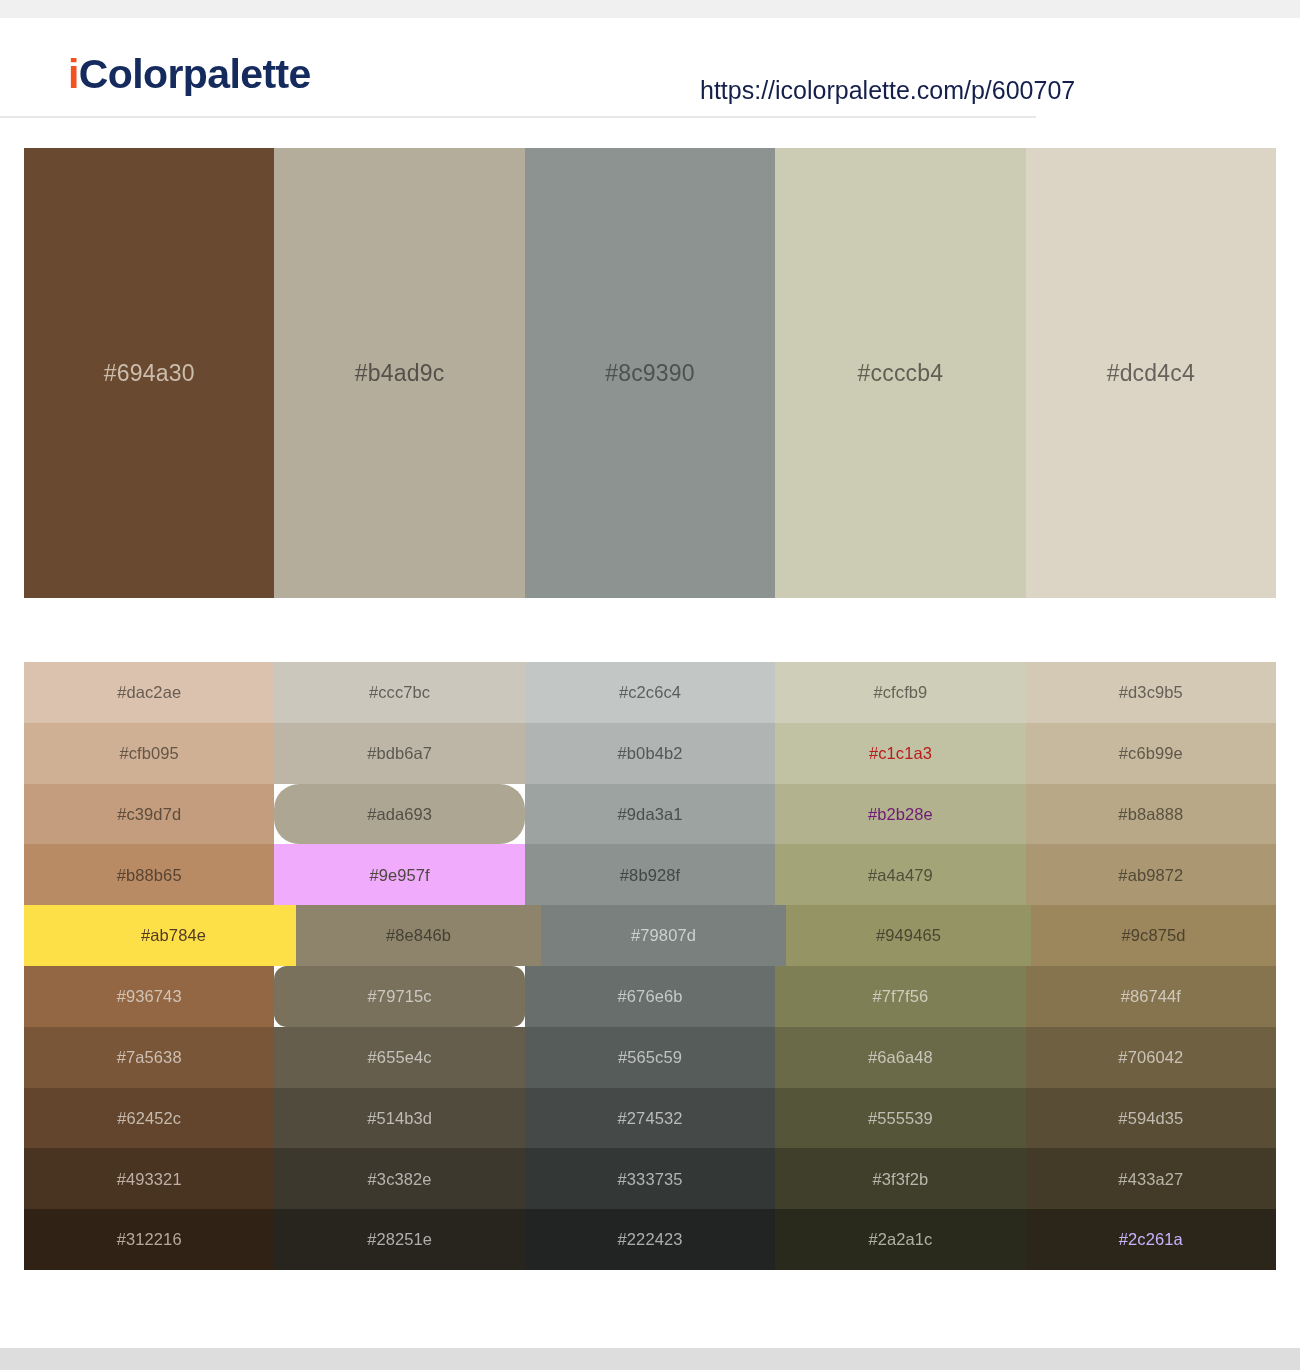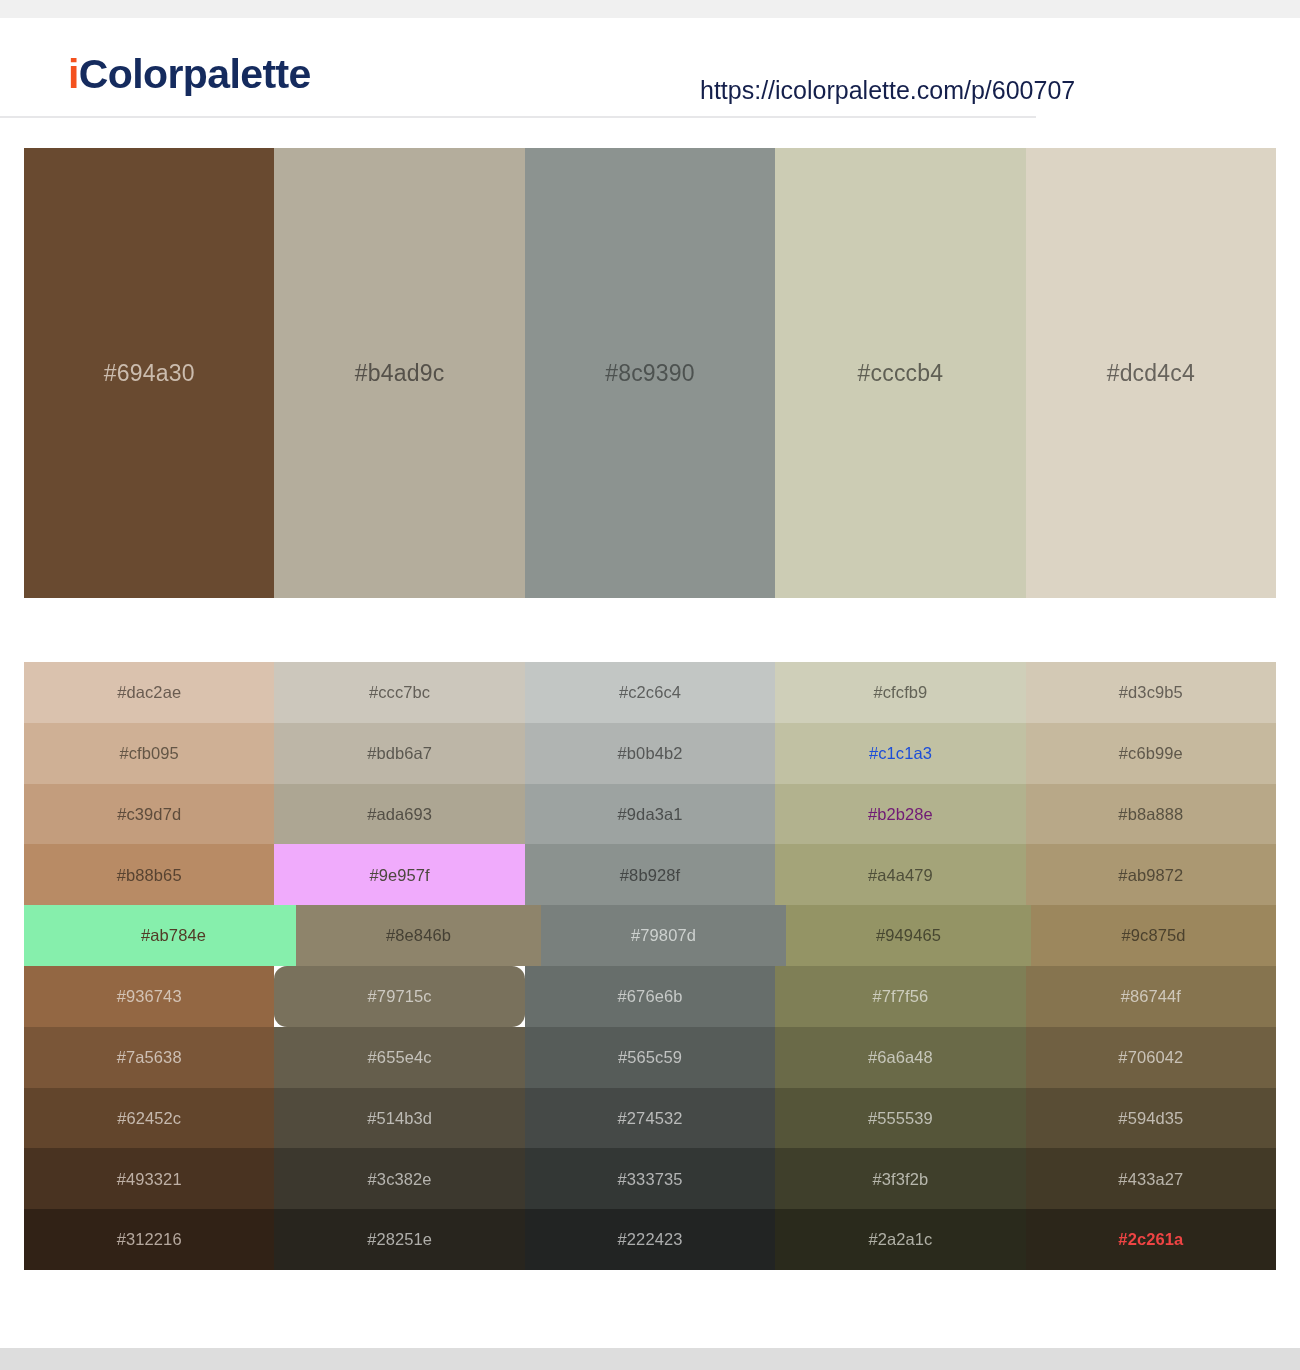--- a/index.html
+++ b/index.html
@@ -166,31 +166,31 @@
         <div class="shade-cell" style="background: rgb(207, 176, 149);">
           <span class="label" style="color: rgb(100, 86, 70);">#cfb095</span>
         </div>
         <div class="shade-cell" style="background: rgb(189, 182, 167);">
           <span class="label" style="color: rgb(91, 88, 80);">#bdb6a7</span>
         </div>
         <div class="shade-cell" style="background: rgb(176, 180, 178);">
           <span class="label" style="color: rgb(85, 87, 86);">#b0b4b2</span>
         </div>
         <div class="shade-cell" style="background: rgb(193, 193, 163);">
-          <span class="label" style="color: #1d4ed8;">#c1c1a3</span>
+          <span class="label" style="color: #b91c1c;">#c1c1a3</span>
         </div>
         <div class="shade-cell" style="background: rgb(198, 185, 158);">
           <span class="label" style="color: rgb(95, 88, 75);">#c6b99e</span>
         </div>
       </div>
       <div class="shade-row">
         <div class="shade-cell" style="background: rgb(195, 157, 125);">
           <span class="label" style="color: rgb(94, 76, 60);">#c39d7d</span>
         </div>
-        <div class="shade-cell" style="background: rgb(173, 166, 147);">
+        <div class="shade-cell" style="background: rgb(173, 166, 147); border-radius: 25px;">
           <span class="label" style="color: rgb(83, 79, 70);">#ada693</span>
         </div>
         <div class="shade-cell" style="background: rgb(157, 163, 161);">
           <span class="label" style="color: rgb(75, 78, 77);">#9da3a1</span>
         </div>
         <div class="shade-cell" style="background: rgb(178, 178, 142);">
           <span class="label" style="color: #701a75;">#b2b28e</span>
         </div>
         <div class="shade-cell" style="background: rgb(184, 168, 136);">
           <span class="label" style="color: rgb(88, 81, 65);">#b8a888</span>
@@ -207,21 +207,21 @@
           <span class="label" style="color: rgb(67, 70, 69);">#8b928f</span>
         </div>
         <div class="shade-cell" style="background: rgb(164, 164, 121);">
           <span class="label" style="color: rgb(79, 79, 58);">#a4a479</span>
         </div>
         <div class="shade-cell" style="background: rgb(171, 152, 114);">
           <span class="label" style="color: rgb(82, 73, 55);">#ab9872</span>
         </div>
       </div>
       <div class="shade-row">
-        <div class="shade-cell" style="background: #86efac; padding-left: 27px;">
+        <div class="shade-cell" style="background: #fde047; padding-left: 27px;">
           <span class="label" style="color: rgb(82, 58, 38);">#ab784e</span>
         </div>
         <div class="shade-cell" style="background: rgb(142, 132, 107);">
           <span class="label" style="color: rgb(69, 64, 52);">#8e846b</span>
         </div>
         <div class="shade-cell" style="background: rgb(121, 128, 125);">
           <span class="label" style="color: rgb(205, 209, 207);">#79807d</span>
         </div>
         <div class="shade-cell" style="background: rgb(148, 148, 101);">
           <span class="label" style="color: rgb(71, 71, 49);">#949465</span>
@@ -305,20 +305,20 @@
         <div class="shade-cell" style="background: rgb(40, 37, 30);">
           <span class="label" style="color: rgb(175, 174, 170);">#28251e</span>
         </div>
         <div class="shade-cell" style="background: rgb(34, 36, 35);">
           <span class="label" style="color: rgb(172, 173, 173);">#222423</span>
         </div>
         <div class="shade-cell" style="background: rgb(42, 42, 28);">
           <span class="label" style="color: rgb(176, 176, 166);">#2a2a1c</span>
         </div>
         <div class="shade-cell" style="background: rgb(44, 38, 26);">
-          <span class="label" style="color: #ef4444; font-weight: bold;">#2c261a</span>
+          <span class="label" style="color: #c4b5fd;">#2c261a</span>
         </div>
       </div>
     </div>
 
   <div class="bottom-band"></div>
 
 </div>
 
 </body></html>

